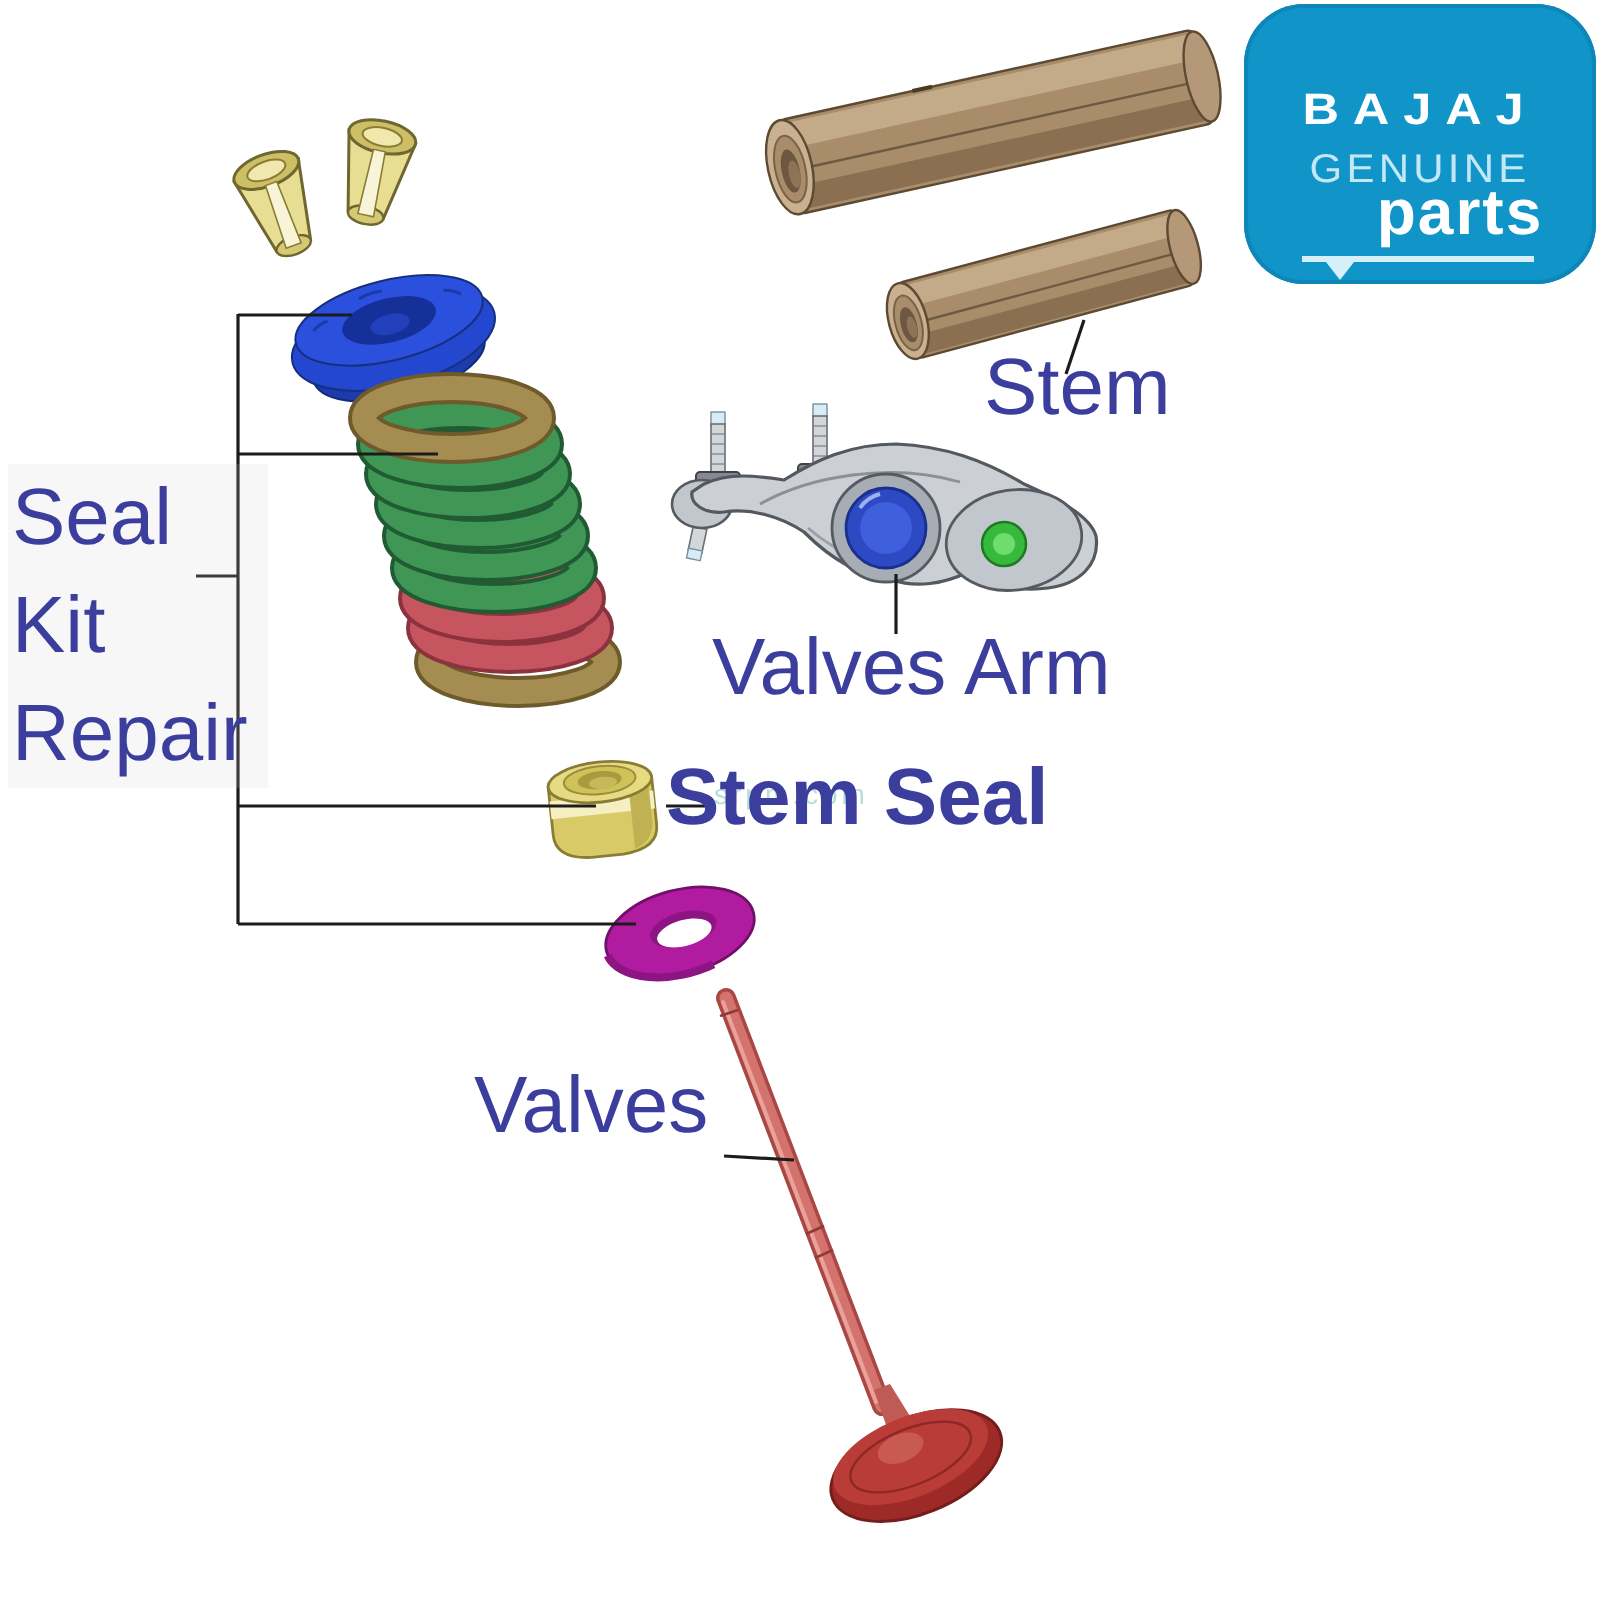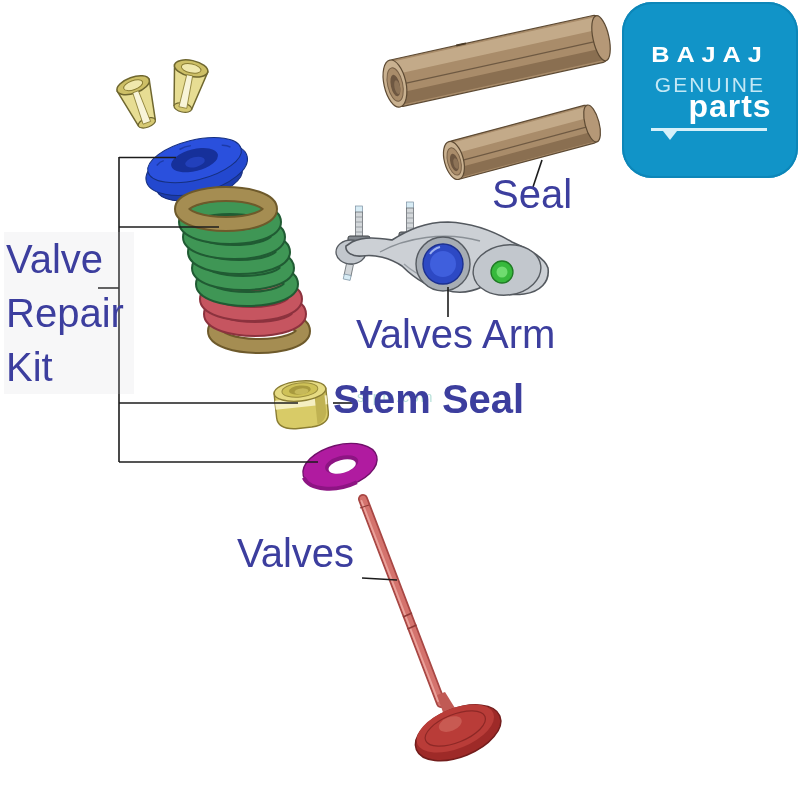--- a/index.html
+++ b/index.html
@@ -8,21 +8,21 @@
   .scene svg{position:absolute;left:0;top:0;}
   .label{position:absolute;color:#3c3e9e;font-size:40px;line-height:1.1;white-space:nowrap;z-index:3;}
   .kit-label{left:4px;top:232px;}
   .kit-label span{display:block;line-height:54px;background:rgba(210,210,218,0.18);padding:0 10px 0 2px;}
   .shaft-label{left:492px;top:172px;}
   .rocker-label{left:356px;top:312px;}
   .stemseal-label{left:333px;top:377px;font-weight:bold;}
   .valves-label{left:237px;top:531px;}
   .watermark{position:absolute;left:357px;top:389px;font-size:14px;letter-spacing:2px;
              color:#3fae9a;opacity:0.38;z-index:2;}
-  .logo{position:absolute;left:622px;top:2px;width:176px;height:176px;background:#1194c8;
+  .logo{position:absolute;left:622px;top:2px;width:176px;height:140px;background:#1194c8;
         border-radius:30px;z-index:4;box-shadow:inset 0 0 0 2px #0d86b8;}
   .logo .bajaj{position:absolute;top:40px;left:0;width:100%;text-align:center;color:#ffffff;
         font-weight:bold;font-size:22px;letter-spacing:6px;transform:scaleX(1.15);}
   .logo .genuine{position:absolute;top:72px;left:0;width:100%;text-align:center;color:#c3e8f5;
         font-size:20px;letter-spacing:2px;transform:scaleX(1.05);}
   .logo .parts{position:absolute;top:86px;left:0;width:100%;text-align:center;color:#ffffff;
         font-weight:bold;font-size:32px;letter-spacing:1px;margin-left:20px;}
   .logo .underline{position:absolute;top:126px;left:29px;width:116px;border-top:3px solid #d6f0fa;}
   .logo .underline .tri{position:absolute;left:12px;top:0;width:0;height:0;
         border-left:7px solid transparent;border-right:7px solid transparent;
@@ -189,25 +189,25 @@
       <line x1="119" y1="462" x2="318" y2="462"></line>
       <line x1="533" y1="187" x2="542" y2="160"></line>
       <line x1="448" y1="287" x2="448" y2="317"></line>
       <line x1="362" y1="578" x2="397" y2="580"></line>
     </g>
   </svg>
 
   <div class="watermark">srpm.com</div>
 
   <div class="label kit-label">
-    <span>Valve</span>
+    <span>Seal</span>
+    <span>Kit</span>
     <span>Repair</span>
-    <span>Kit</span>
   </div>
-  <div class="label shaft-label">Seal</div>
+  <div class="label shaft-label">Stem</div>
   <div class="label rocker-label">Valves Arm</div>
   <div class="label stemseal-label">Stem Seal</div>
   <div class="label valves-label">Valves</div>
 
   <div class="logo">
     <div class="bajaj">BAJAJ</div>
     <div class="genuine">GENUINE</div>
     <div class="parts">parts</div>
     <div class="underline">
         <span class="tri"></span>

